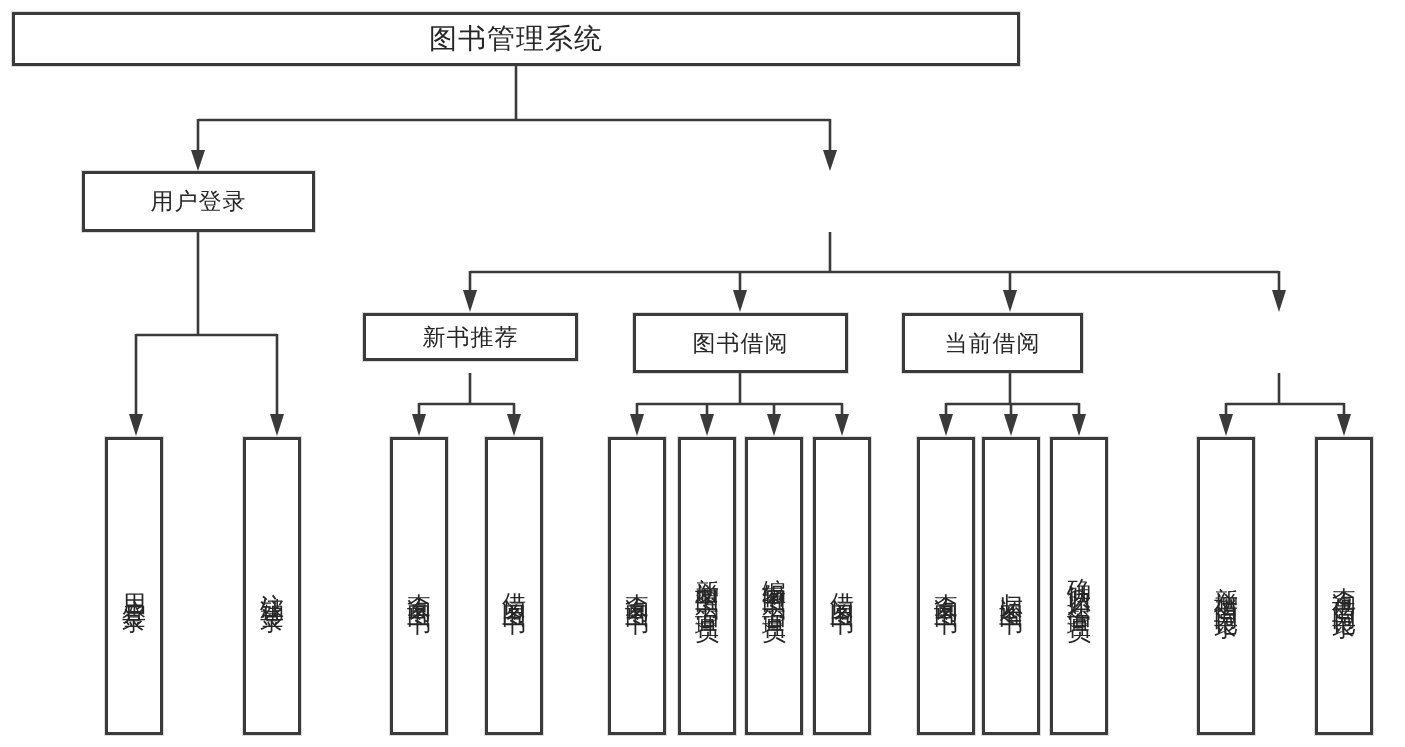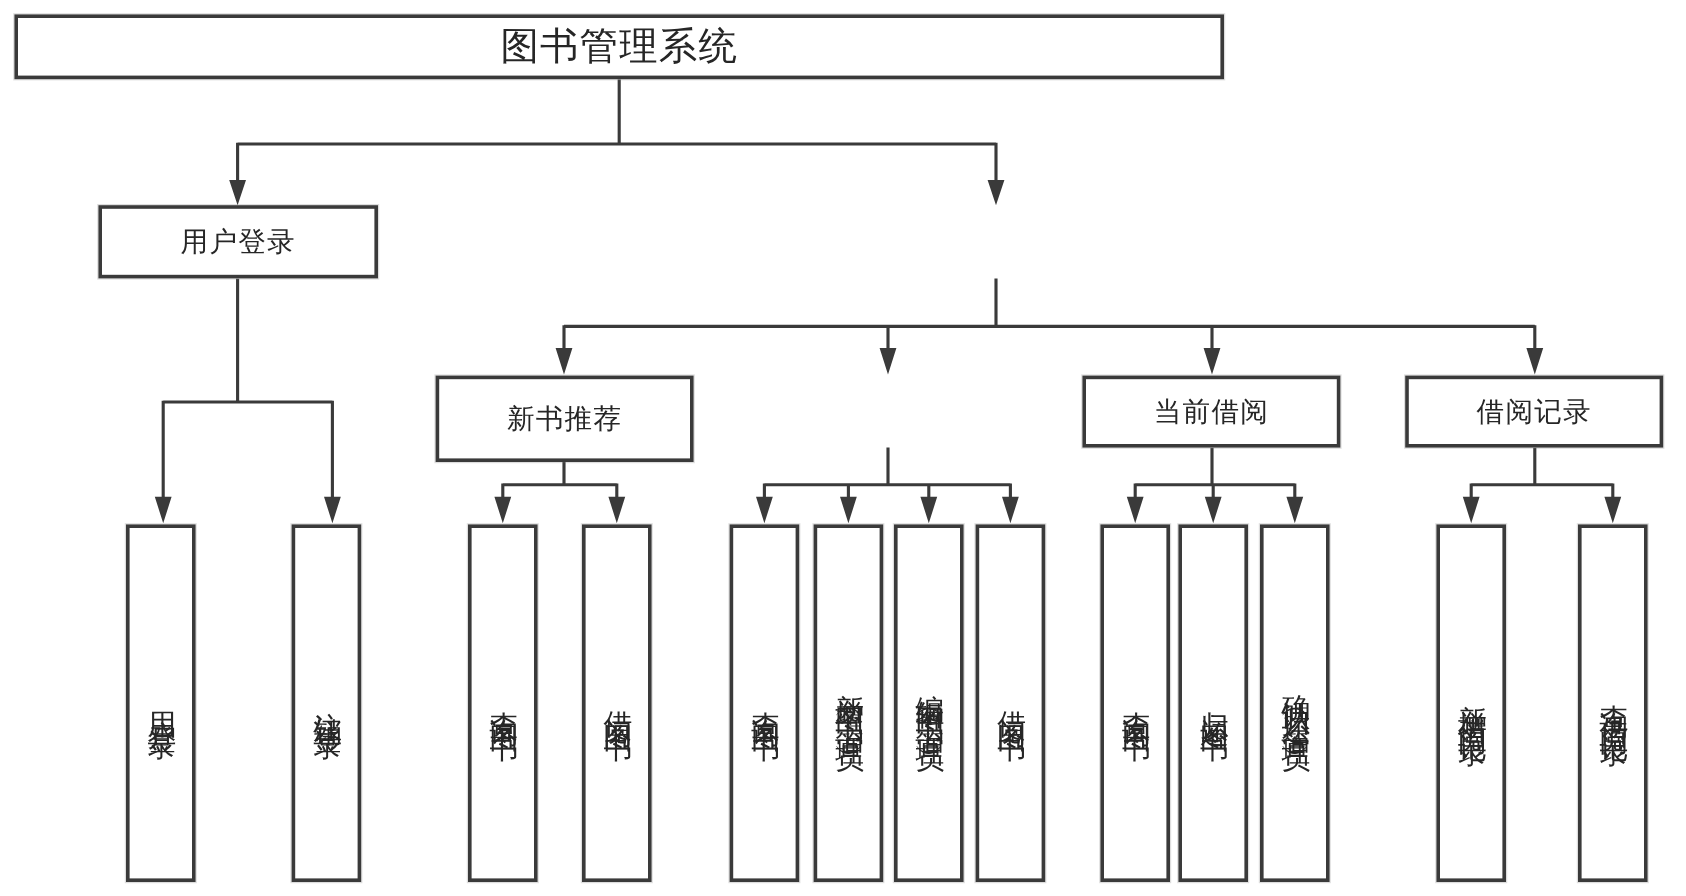--- a/index.html
+++ b/index.html
@@ -17,21 +17,21 @@
     position:absolute;
     display:flex; align-items:center; justify-content:center;
     background:#ffffff;
     border:3px solid #3a3a3a;
     color:#262626;
     font-size:23px;
     letter-spacing:1px;
     text-align:center;
     box-shadow:0 0 0 1px rgba(120,120,120,0.25);
   }
-  .box.root { font-size:32px; }
+  .box.root { font-size:28px; }
   .box.v {
     writing-mode:vertical-rl;
     text-orientation:upright;
     font-size:24px;
     letter-spacing:6px;
     line-height:1;
   }
   .watermark {
     position:absolute;
     right:3px; bottom:4px;
@@ -63,23 +63,23 @@
       M412 414L426 414L419 436Z M507 414L521 414L514 436Z
       M630 414L644 414L637 436Z M700 414L714 414L707 436Z M767 414L781 414L774 436Z M835 414L849 414L842 436Z
       M939 414L953 414L946 436Z M1004 414L1018 414L1011 436Z M1072 414L1086 414L1079 436Z
       M1219 414L1233 414L1226 436Z M1337 414L1351 414L1344 436Z"></path>
   </svg>
 
   <div class="box root" style="left:12px;top:12px;width:1008px;height:54px">图书管理系统</div>
 
   <div class="box" style="left:82px;top:171px;width:233px;height:61px">用户登录</div>
 
-  <div class="box" style="left:363px;top:313px;width:215px;height:72px">新书推荐</div>
-  <div class="box" style="left:902px;top:313px;width:215px;height:60px">当前借阅</div>
-  <div class="box" style="left:1171px;top:313px;width:215px;height:60px">借阅记录</div>
+  <div class="box" style="left:363px;top:313px;width:215px;height:48px">新书推荐</div>
+  <div class="box" style="left:633px;top:313px;width:215px;height:60px">图书借阅</div>
+  <div class="box" style="left:902px;top:313px;width:181px;height:60px">当前借阅</div>
 
   <div class="box v" style="left:105px;top:437px;width:58px;height:298px">用户登录</div>
   <div class="box v" style="left:243px;top:437px;width:58px;height:298px">注销登录</div>
 
   <div class="box v" style="left:390px;top:437px;width:58px;height:298px">查询图书</div>
   <div class="box v" style="left:485px;top:437px;width:58px;height:298px">借阅图书</div>
 
   <div class="box v" style="left:608px;top:437px;width:58px;height:298px">查询图书</div>
   <div class="box v" style="left:678px;top:437px;width:58px;height:298px">新增图书（管理员）</div>
   <div class="box v" style="left:745px;top:437px;width:58px;height:298px">编辑图书（管理员）</div>

